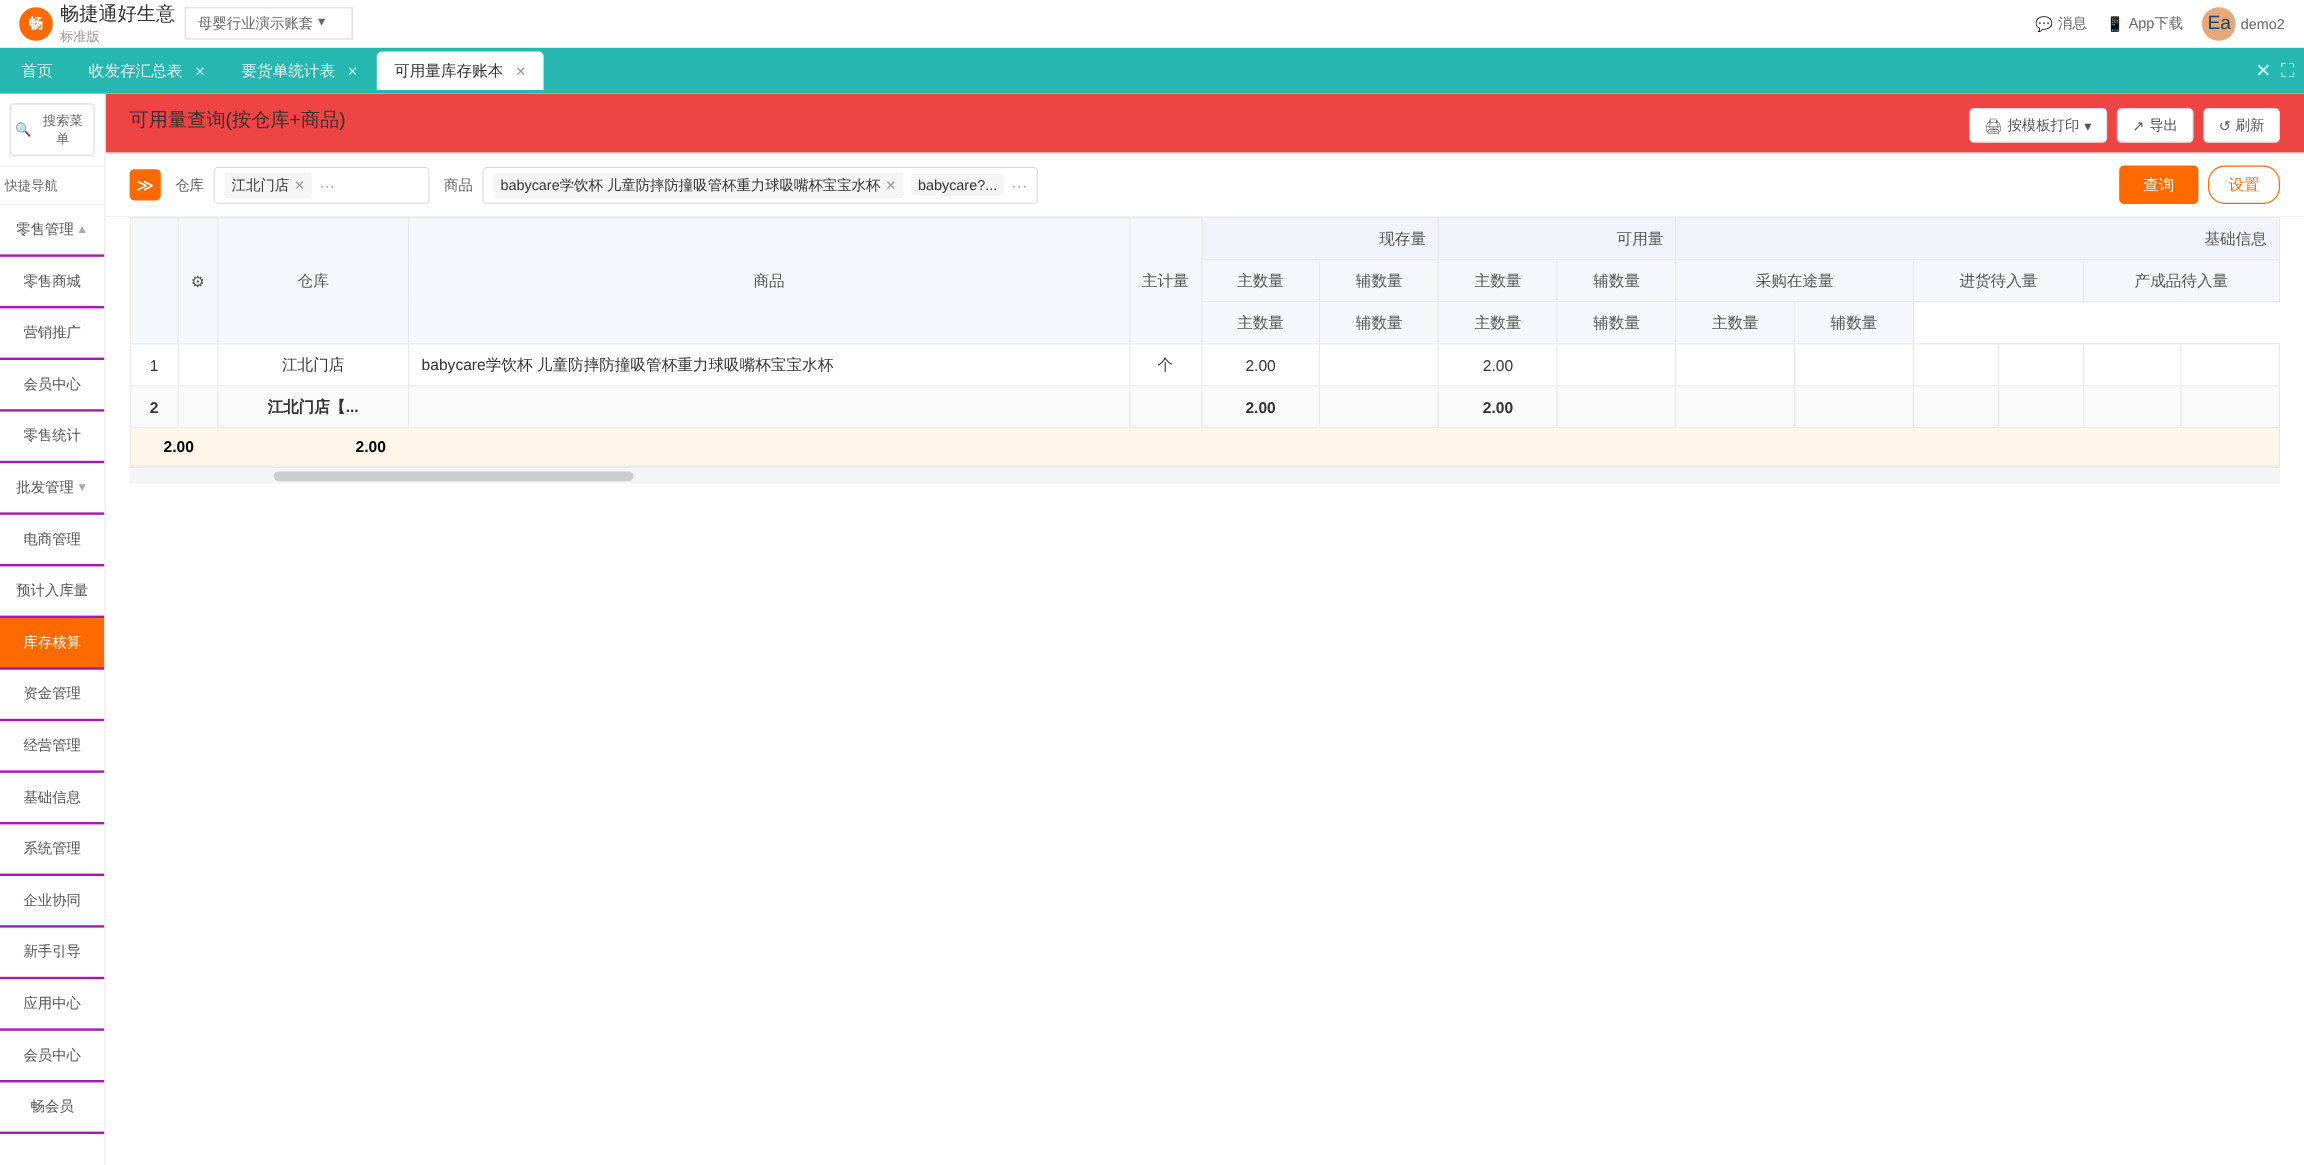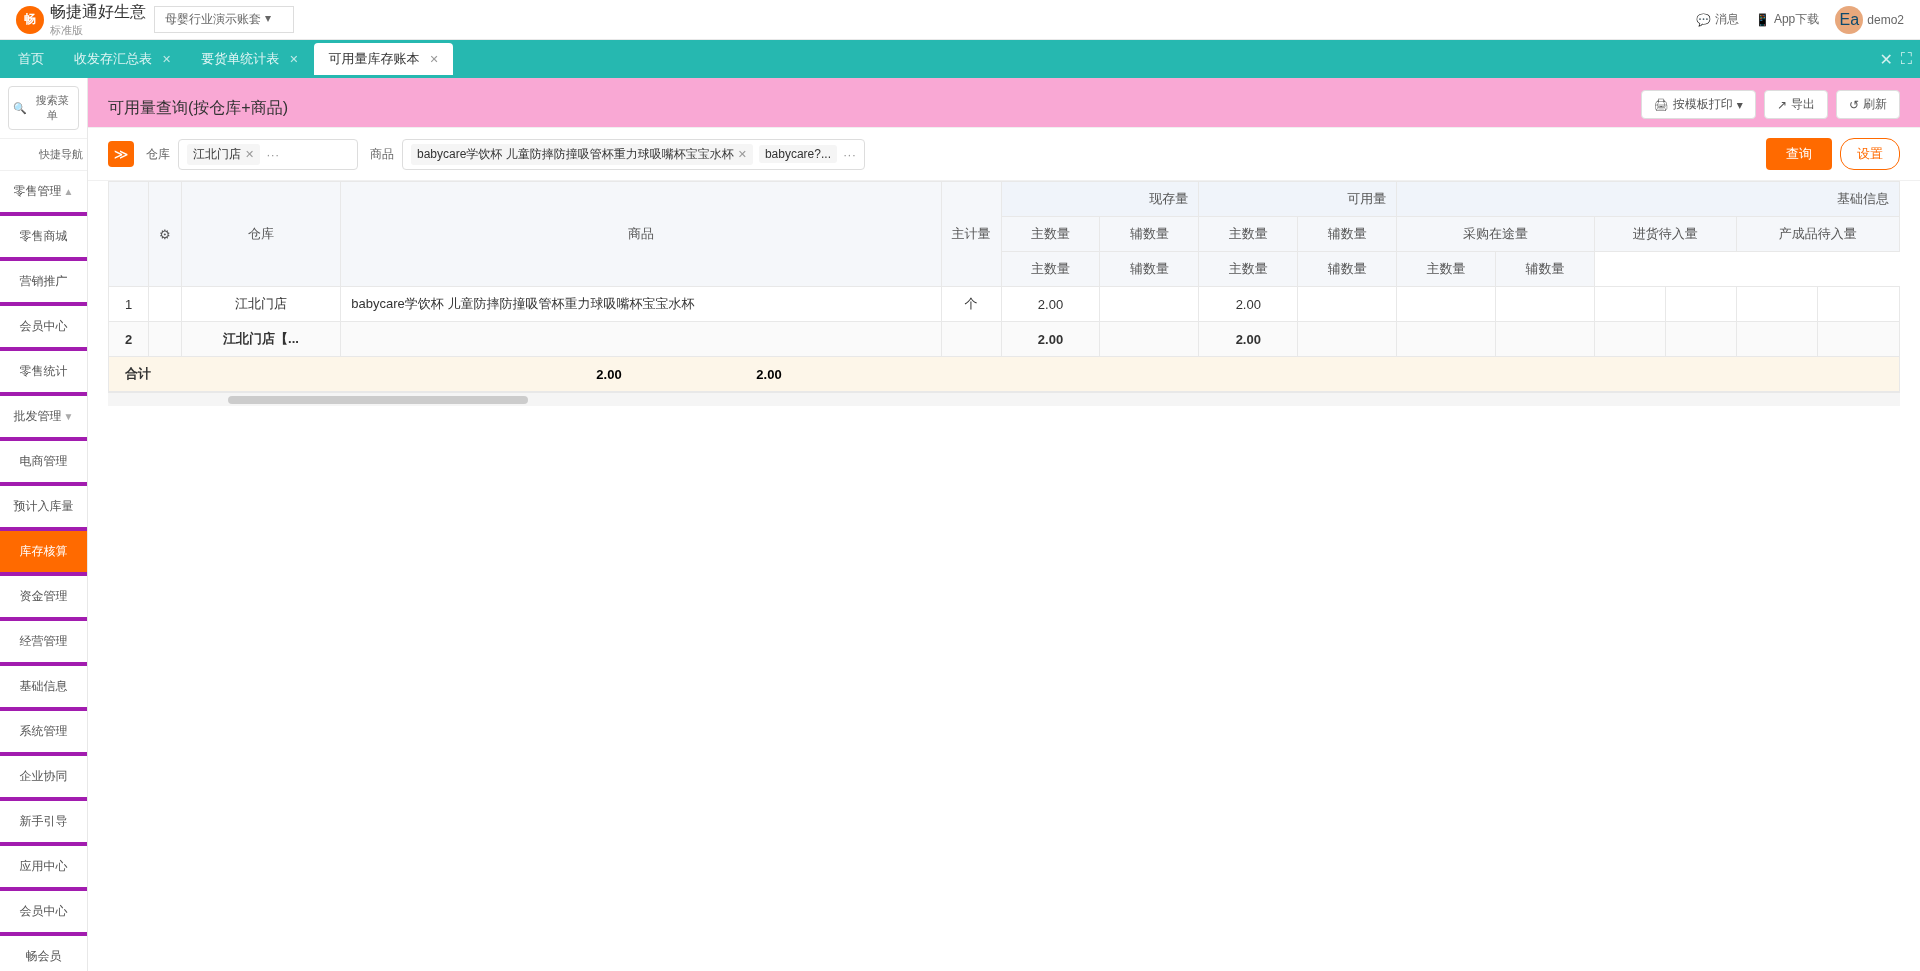--- a/index.html
+++ b/index.html
@@ -76,33 +76,33 @@
       font-size: 11px;
       color: #666;
       cursor: pointer;
       display: flex;
       align-items: center;
       justify-content: center;
       gap: 4px;
     }
     .sidebar-nav-btn {
       padding: 8px 4px;
-      text-align: right;
+      text-align: left;
       font-size: 11px;
       color: #666;
       border-bottom: 1px solid #f0f0f0;
       cursor: pointer;
     }
     .sidebar-item {
       padding: 12px 0;
       text-align: center;
       font-size: 12px;
       color: #555;
       cursor: pointer;
-      border-bottom: 4px solid #a21caf;
+      border-bottom: 2px solid #a21caf;
       display: flex;
       flex-direction: column;
       align-items: center;
       gap: 4px;
     }
     .sidebar-item.active { background: #ff6a00; color: #fff; }
     .sidebar-item.has-arrow { flex-direction: row; justify-content: center; gap: 2px; }
     .sidebar-item .arrow { font-size: 10px; color: #aaa; }
 
     
@@ -116,23 +116,23 @@
     .page-container {
       background: #fff;
       margin: 0;
       padding: 0;
       min-height: 100%;
     }
 
     .page-header {
       padding: 12px 20px 8px;
       display: flex;
-      align-items: flex-end;
+      align-items: flex-start;
       justify-content: space-between;
-      background: #f9a8d4;
+      background: #ef4444;
       border-bottom: 1px solid #f0f0f0;
     }
     .page-title { font-size: 16px; color: #333; font-weight: 500; }
     .page-actions { display: flex; align-items: center; gap: 8px; }
     .page-action-btn {
       display: flex;
       align-items: center;
       gap: 4px;
       padding: 5px 12px;
       border: 1px solid #ddd;
@@ -495,21 +495,20 @@
               <td></td>
               <td></td>
               <td></td>
               <td></td>
               <td></td>
             </tr>
           </tbody>
         </table>
 
         <div style="background:#fdf6e9; border:1px solid #e8e8e8; border-top:none; display:flex; align-items:center; padding: 8px 0;">
-          <span style="padding: 0 16px; font-weight:bold; color:#333; min-width: 460px;">合计</span>
           <span style="flex:1; display:flex; gap:0;">
             <span style="min-width:80px; text-align:center; font-weight:bold;">2.00</span>
             <span style="min-width:80px; text-align:center;"></span>
             <span style="min-width:80px; text-align:center; font-weight:bold;">2.00</span>
           </span>
         </div>
 
         <div class="scroll-bar">
           <div class="scroll-thumb"></div>
         </div>

